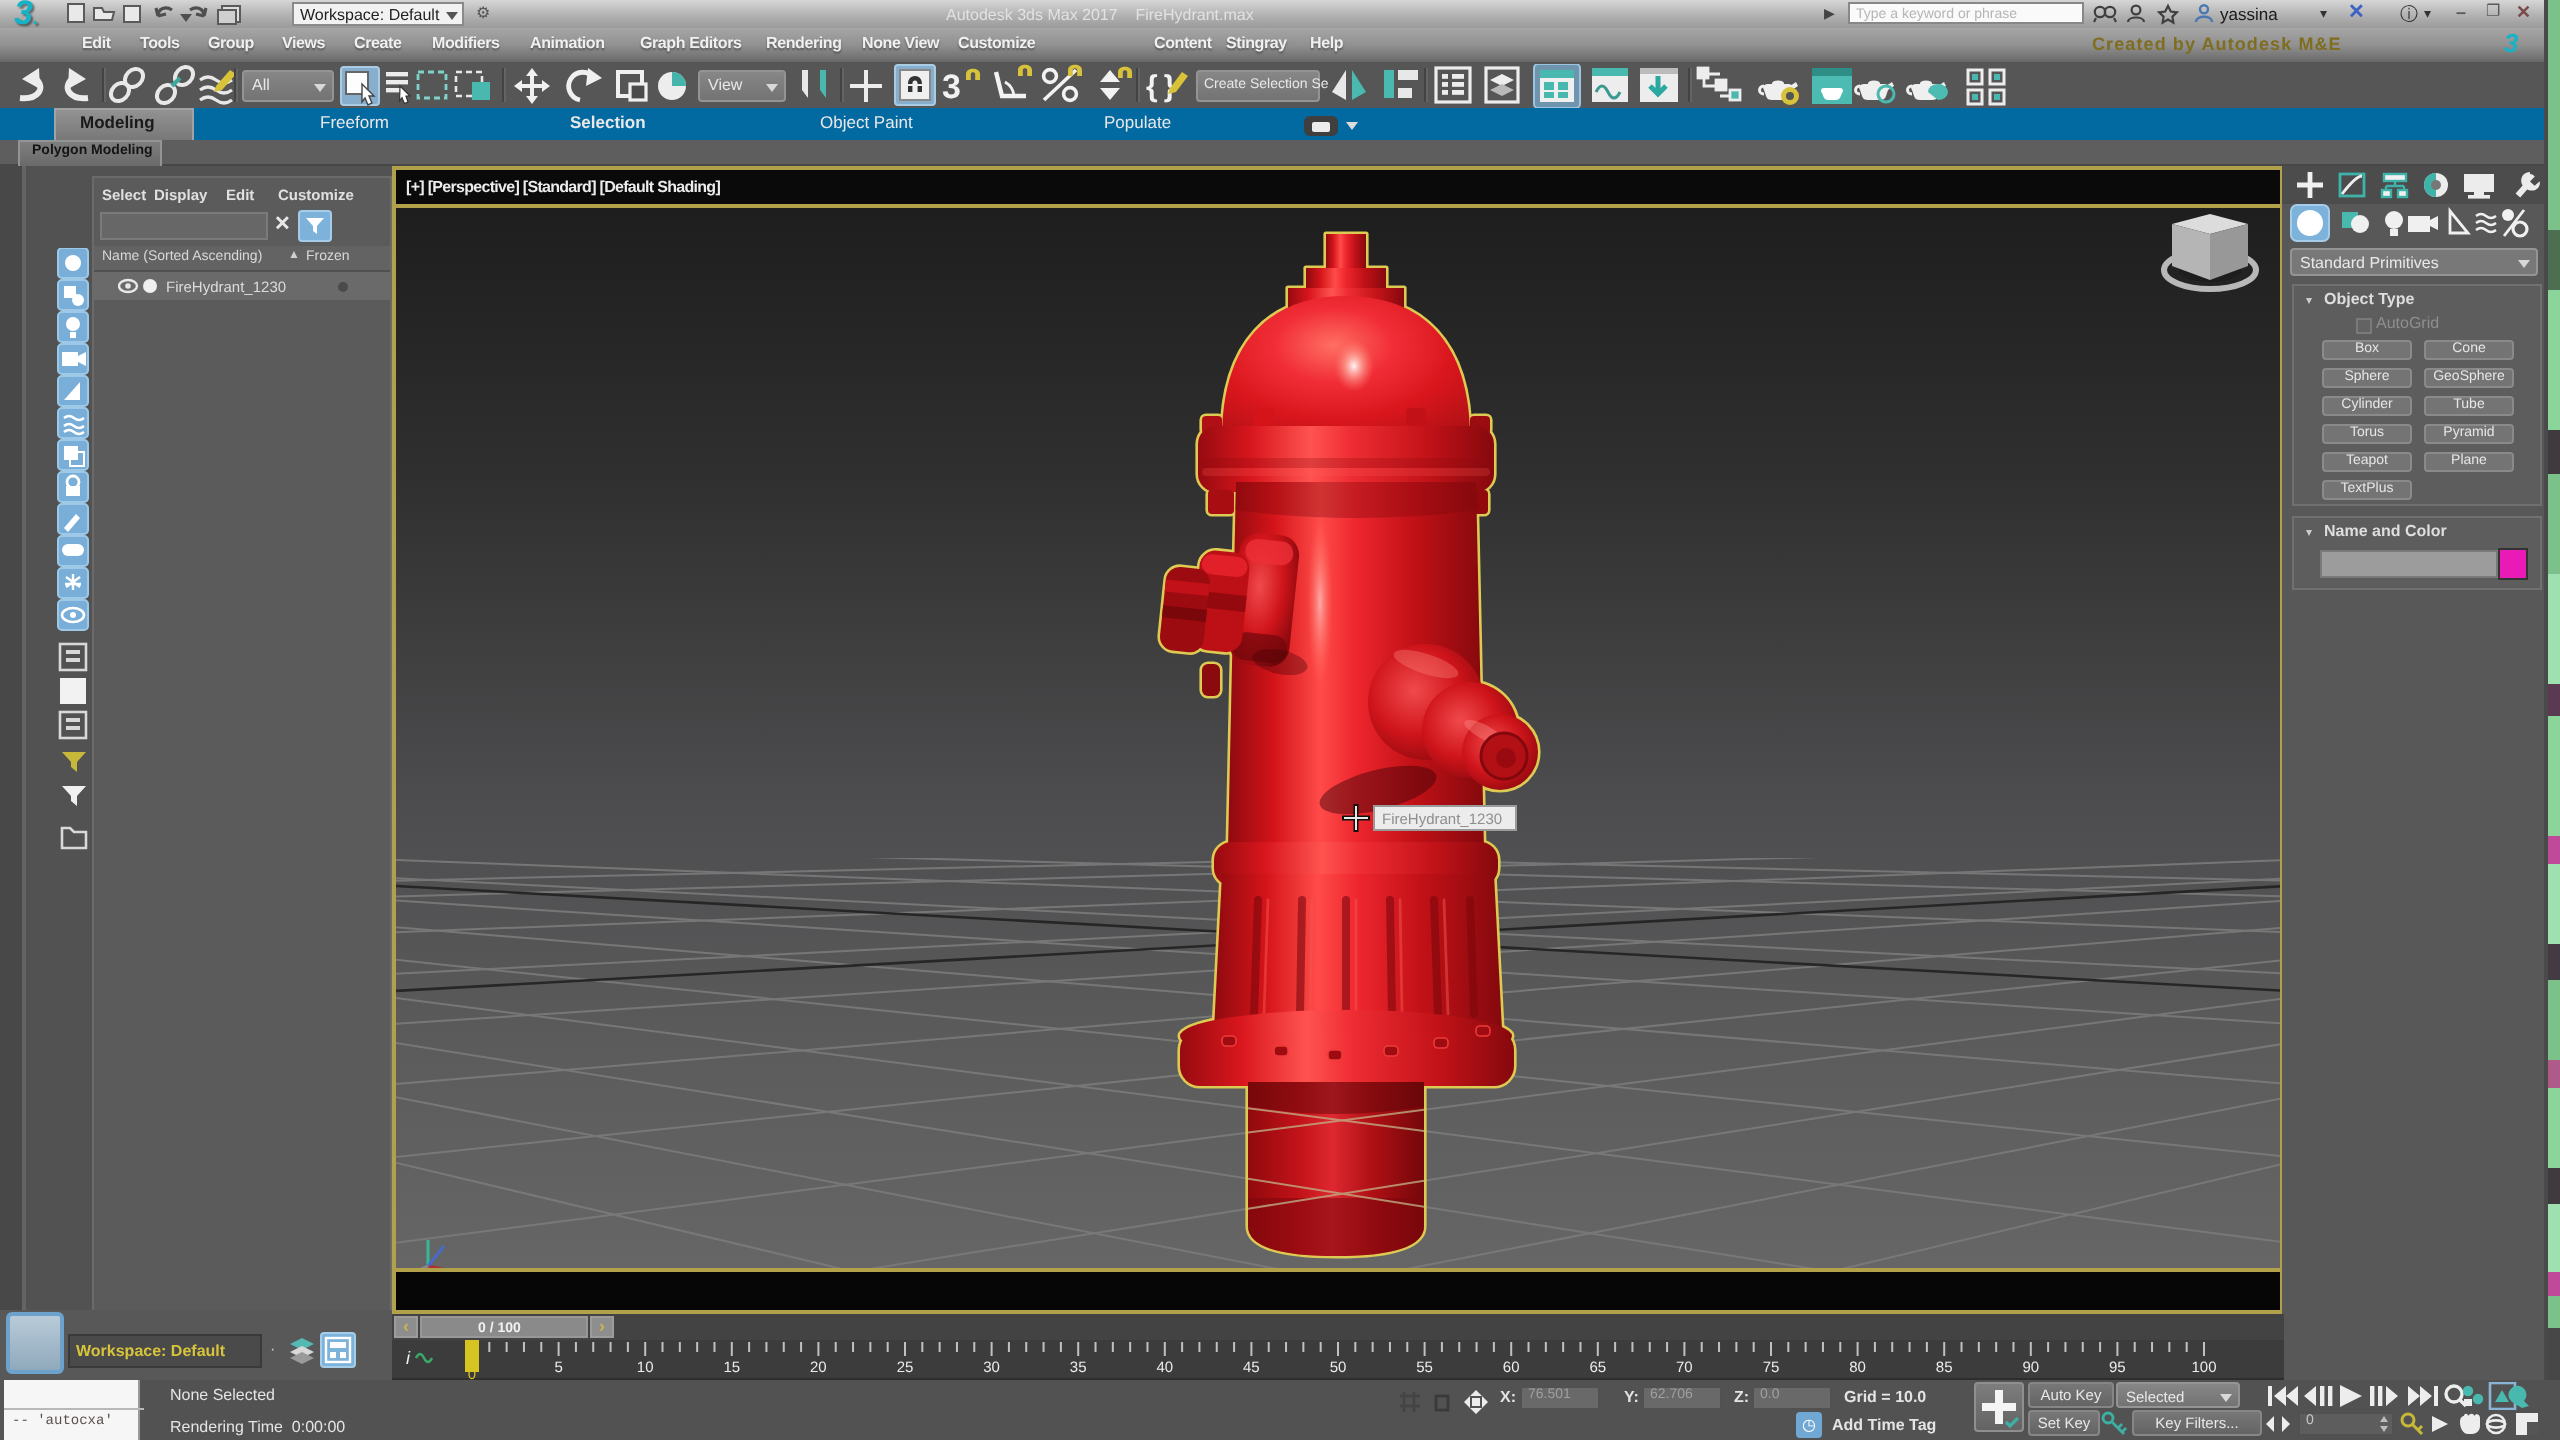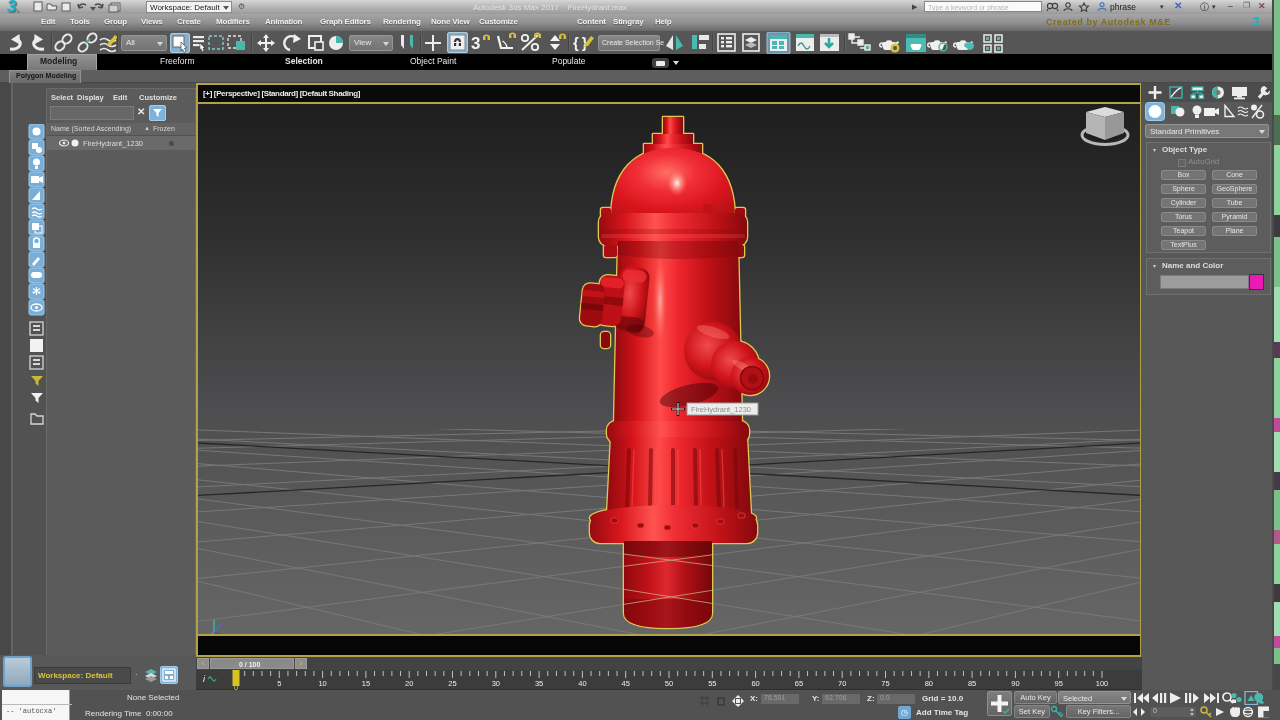--- a/index.html
+++ b/index.html
@@ -7,21 +7,21 @@
 .tx{position:absolute;white-space:nowrap;}
 
 #titlebar{position:absolute;left:0;top:0;width:1280px;height:14px;background:linear-gradient(#d6d6d6,#b2b2b2 55%,#9a9a9a);}
 #menubar{position:absolute;left:0;top:14px;width:1280px;height:16px;background:linear-gradient(#a6a6a6,#909090 55%,#6e6e6e);}
 .mi{position:absolute;top:3px;font-size:8px;color:#f0f0f0;font-weight:bold;letter-spacing:-0.2px;text-shadow:0 1px 1px rgba(40,40,40,0.5);}
 #toolbar{position:absolute;left:0;top:30px;width:1280px;height:24px;background:#565656;border-top:1px solid #6a6a6a;box-sizing:border-box;}
 .sep{position:absolute;top:3px;width:1px;height:17px;background:#434343;border-right:1px solid #646464;}
 .dd{position:absolute;background:linear-gradient(#878787,#737373);border:1px solid #949494;border-radius:2px;color:#e8e8e8;box-sizing:border-box;}
 .dd .car{position:absolute;right:3px;top:45%;width:0;height:0;border-left:3px solid transparent;border-right:3px solid transparent;border-top:4px solid #d8d8d8;}
 .bluebox{position:absolute;background:#87aecd;border:1px solid #a9cbe4;border-radius:2px;box-sizing:border-box;}
-#rib1{position:absolute;left:0;top:54px;width:1280px;height:16px;background:#000000;}
+#rib1{position:absolute;left:0;top:54px;width:1280px;height:16px;background:#0369a1;}
 #rib2{position:absolute;left:0;top:70px;width:1280px;height:13px;background:#5e5e5e;border-bottom:1px solid #474747;box-sizing:border-box;}
 .ribtab{position:absolute;top:2px;font-size:8.5px;color:#e8e8e8;font-weight:normal;}
 
 #leftdock{position:absolute;left:0;top:83px;width:197px;height:574px;background:#525252;}
 #scx{position:absolute;left:46px;top:5px;width:150px;height:569px;background:#5b5b5b;border:1px solid #6a6a6a;box-sizing:border-box;}
 
 #vp{position:absolute;left:196px;top:83px;width:946px;height:574px;border:2px solid #b1a14a;box-sizing:border-box;background:#0a0a0a;}
 #vpcontent{position:absolute;left:0;top:20px;width:942px;height:532px;background:linear-gradient(#1e1e1e,#2f2f2f 25%,#4c4c4e 55%,#5c5c5d 80%,#666667);}
 #blackband{position:absolute;left:0;top:549px;width:942px;height:21px;background:#060606;border-top:2px solid #b1a14a;box-sizing:border-box;}
 
@@ -73,21 +73,21 @@
           <path d="M2,8 l-1,2 M11,8 l1,2"></path>
       <circle cx="22" cy="4" r="2.2"></circle>
           <path d="M18,10 c0,-3 8,-3 8,0"></path>
       <path d="M38,2 l1.4,2.8 3,.4 -2.2,2.1 .5,3 -2.7,-1.5 -2.7,1.5 .5,-3 -2.2,-2.1 3,-.4 Z"></path>
     </g>
     <g stroke="#4a78b0" fill="none" stroke-width="1.2">
       <circle cx="56" cy="3.6" r="2"></circle>
           <path d="M52,10 c0,-3.5 8,-3.5 8,0"></path>
     </g>
   </svg>
-  <div class="tx" style="left:1110px;top:2px;font-size:8.5px;color:#1a1a1a;">phrase</div>
+  <div class="tx" style="left:1110px;top:2px;font-size:8.5px;color:#1a1a1a;">yassina</div>
   <div class="tx" style="left:1160px;top:3px;font-size:7px;color:#333;">▾</div>
   <div class="tx" style="left:1174px;top:0px;font-size:10px;font-weight:bold;color:#3e62c4;">✕</div>
   <div class="tx" style="left:1200px;top:1px;font-size:9px;color:#333;">ⓘ</div>
   <div class="tx" style="left:1212px;top:3px;font-size:7px;color:#333;">▾</div>
   <div class="tx" style="left:1228px;top:1px;font-size:9px;color:#5a5a5a;font-weight:bold;">–</div>
   <div class="tx" style="left:1243px;top:1px;font-size:8px;color:#5a5a5a;">❐</div>
   <div class="tx" style="left:1258px;top:1px;font-size:9px;color:#7c4a4a;font-weight:bold;">✕</div>
 </div>
 
 <div id="menubar">
@@ -763,21 +763,21 @@
           <rect x="4" y="9" width="3" height="3" fill="#fff"></rect>
           <rect x="9" y="9" width="3" height="3" fill="#fff"></rect>
         </svg>
   </div>
 </div>
 <div id="statusbar">
   <div class="abs" style="left:0;top:0;width:70px;height:30px;background:#f6f6f6;border-right:1px solid #999;border-left:2px solid #555;box-sizing:border-box;">
     <div class="abs" style="left:0;top:14px;width:70px;height:1px;background:#b8b8b8;"></div>
     <div class="tx" style="left:4px;top:17px;font-size:7px;color:#5d5050;font-family:'Liberation Mono',monospace;">-- 'autocxa'</div>
   </div>
-  <div class="tx" style="left:85px;top:3px;font-size:8px;color:#e4e4e4;margin-left:42px;">None Selected</div>
+  <div class="tx" style="left:85px;top:3px;font-size:8px;color:#e4e4e4;">None Selected</div>
   <div class="tx" style="left:85px;top:19px;font-size:8px;color:#e4e4e4;">Rendering Time&nbsp; 0:00:00</div>
   <svg class="abs" style="left:698px;top:4px;" width="50" height="14" viewBox="0 0 50 14">
     <g stroke="#444444" stroke-width="1.4" fill="none">
           <path d="M2,4 h10 M2,9 h10 M4,2 v10 M9,2 v10"></path>
         </g>
     <rect x="20" y="4" width="6" height="7" fill="none" stroke="#3a3a3a" stroke-width="1.4"></rect>
     <g fill="#ededed">
           <path d="M40,1 l3,3 h-6 Z M40,13 l3,-3 h-6 Z M34,7 l3,-3 v6 Z M46,7 l-3,-3 v6 Z"></path>
         </g>
         <rect x="38" y="5" width="4" height="4" fill="#ededed"></rect>
@@ -794,21 +794,21 @@
       </div>
   <div class="tx" style="left:916px;top:18px;font-size:8px;font-weight:bold;color:#e4e4e4;">Add Time Tag</div>
   <div class="abs" style="left:987px;top:1px;width:25px;height:25px;background:linear-gradient(#7d7d7d,#636363);border:1px solid #8f8f8f;border-radius:2px;box-sizing:border-box;">
     <svg width="23" height="23" viewBox="0 0 23 23">
           <path d="M11.5,3 v17 M3,11.5 h17" stroke="#f4f4f4" stroke-width="4"></path>
           <path d="M15,19 l2,2 l4,-4" stroke="#3db0a6" stroke-width="1.6" fill="none"></path>
         </svg>
   </div>
   <div class="sbtn" style="left:1014px;top:1px;width:43px;height:13px;line-height:12px;">Auto Key</div>
   <div class="sbtn" style="left:1014px;top:15px;width:36px;height:13px;line-height:12px;">Set Key</div>
-  <div class="dd" style="left:1058px;top:1px;width:73px;height:13px;">
+  <div class="dd" style="left:1058px;top:1px;width:62px;height:13px;">
         <div class="tx" style="left:4px;top:2px;font-size:7.5px;">Selected</div>
         <div class="car"></div>
       </div>
   <svg class="abs" style="left:1050px;top:15px;" width="14" height="14" viewBox="0 0 14 14">
     <circle cx="4" cy="4" r="2.5" fill="none" stroke="#3db0a6" stroke-width="1.4"></circle>
         <path d="M6,6 l6,6 M9,9 l2,-2 M11,11 l2,-2" stroke="#3db0a6" stroke-width="1.4" fill="none"></path>
   </svg>
   <div class="sbtn" style="left:1066px;top:15px;width:65px;height:13px;line-height:12px;">Key Filters...</div>
   <svg class="abs" style="left:1133px;top:1px;" width="140" height="14" viewBox="0 0 140 14">
     <g fill="#ededed">

